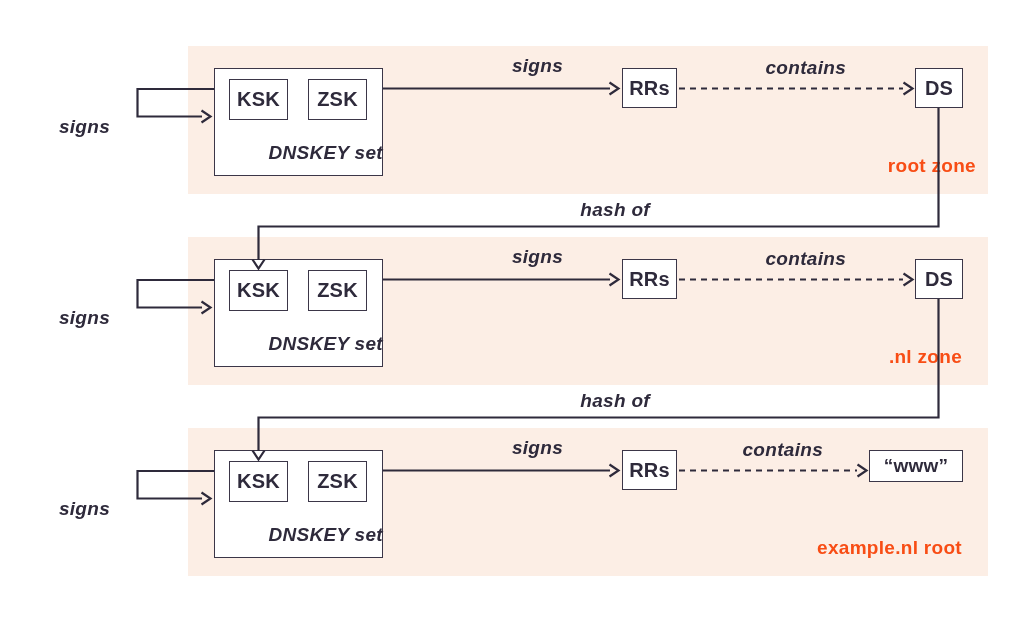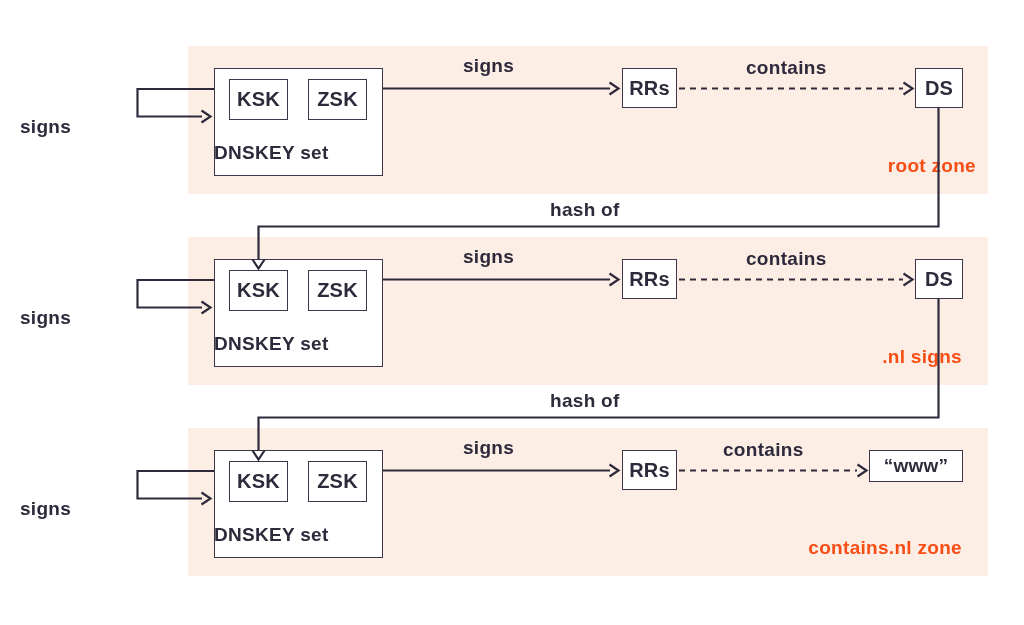--- a/index.html
+++ b/index.html
@@ -20,21 +20,21 @@
     border: 1.5px solid #3B3648;
     box-sizing: border-box;
     display: flex; align-items: center; justify-content: center;
     font-weight: 700; font-size: 20px; letter-spacing: 0.2px;
   }
   .box.inner { border-width: 1.3px; }
   .lbl {
     font-weight: 700; font-size: 19px; letter-spacing: 0.3px;
     line-height: 22px;
   }
-  .center { text-align: left; }
+  .center { text-align: right; font-style: italic; }
   .right  { text-align: right; }
   .zone   { color: #F84D15; }
   svg.wires {
     position: absolute; left: 0; top: 0;
     pointer-events: none;
   }
   svg.wires path, svg.wires polyline {
     stroke: #2E2A3B; stroke-width: 2.2; fill: none;
   }
 </style>
@@ -62,34 +62,34 @@
 
   <div class="abs lbl center" style="left:20px;  top:307px; width:90px;">signs</div>
   <div class="abs box" style="left:214px; top:259px; width:169px; height:108px;"></div>
   <div class="abs box inner" style="left:229px; top:270px; width:59px; height:41px;">KSK</div>
   <div class="abs box inner" style="left:308px; top:270px; width:59px; height:41px;">ZSK</div>
   <div class="abs lbl center" style="left:214px; top:333px; width:169px;">DNSKEY set</div>
   <div class="abs lbl center" style="left:463px; top:246px; width:100px;">signs</div>
   <div class="abs box" style="left:622px; top:259px; width:55px; height:40px;">RRs</div>
   <div class="abs lbl center" style="left:746px; top:248px; width:100px;">contains</div>
   <div class="abs box" style="left:915px; top:259px; width:48px; height:40px;">DS</div>
-  <div class="abs lbl right zone" style="left:662px; top:346px; width:300px;">.nl signs</div>
+  <div class="abs lbl right zone" style="left:662px; top:346px; width:300px;">.nl zone</div>
 
   <div class="abs lbl center" style="left:550px; top:390px; width:100px;">hash of</div>
 
   <div class="abs lbl center" style="left:20px;  top:498px; width:90px;">signs</div>
   <div class="abs box" style="left:214px; top:450px; width:169px; height:108px;"></div>
   <div class="abs box inner" style="left:229px; top:461px; width:59px; height:41px;">KSK</div>
   <div class="abs box inner" style="left:308px; top:461px; width:59px; height:41px;">ZSK</div>
   <div class="abs lbl center" style="left:214px; top:524px; width:169px;">DNSKEY set</div>
   <div class="abs lbl center" style="left:463px; top:437px; width:100px;">signs</div>
   <div class="abs box" style="left:622px; top:450px; width:55px; height:40px;">RRs</div>
   <div class="abs lbl center" style="left:723px; top:439px; width:100px;">contains</div>
   <div class="abs box" style="left:869px; top:450px; width:94px; height:32px; font-size:19px;">“www”</div>
-  <div class="abs lbl right zone" style="left:662px; top:537px; width:300px;">contains.nl zone</div>
+  <div class="abs lbl right zone" style="left:662px; top:537px; width:300px;">example.nl root</div>
 
   <svg class="wires" width="1024" height="625" viewBox="0 0 1024 625">
 
     <path d="M214 89 H137.5 V116.5 H202"></path>
     <path d="M201.5 110.5 L210.5 116.5 L201.5 122.5"></path>
 
     <path d="M383 88.5 H610"></path>
     <path d="M609.5 82.5 L618.5 88.5 L609.5 94.5"></path>
 
     <path stroke-dasharray="6 5" d="M679 88.5 H903"></path>

